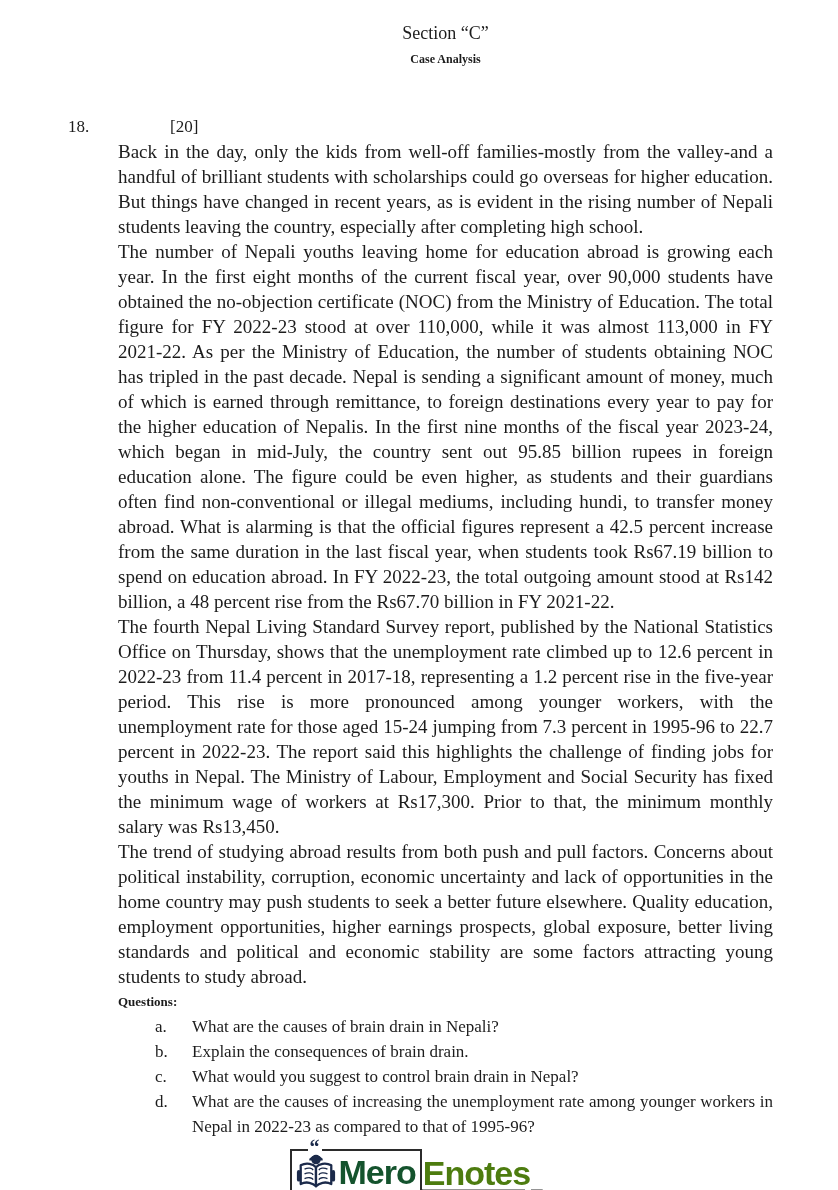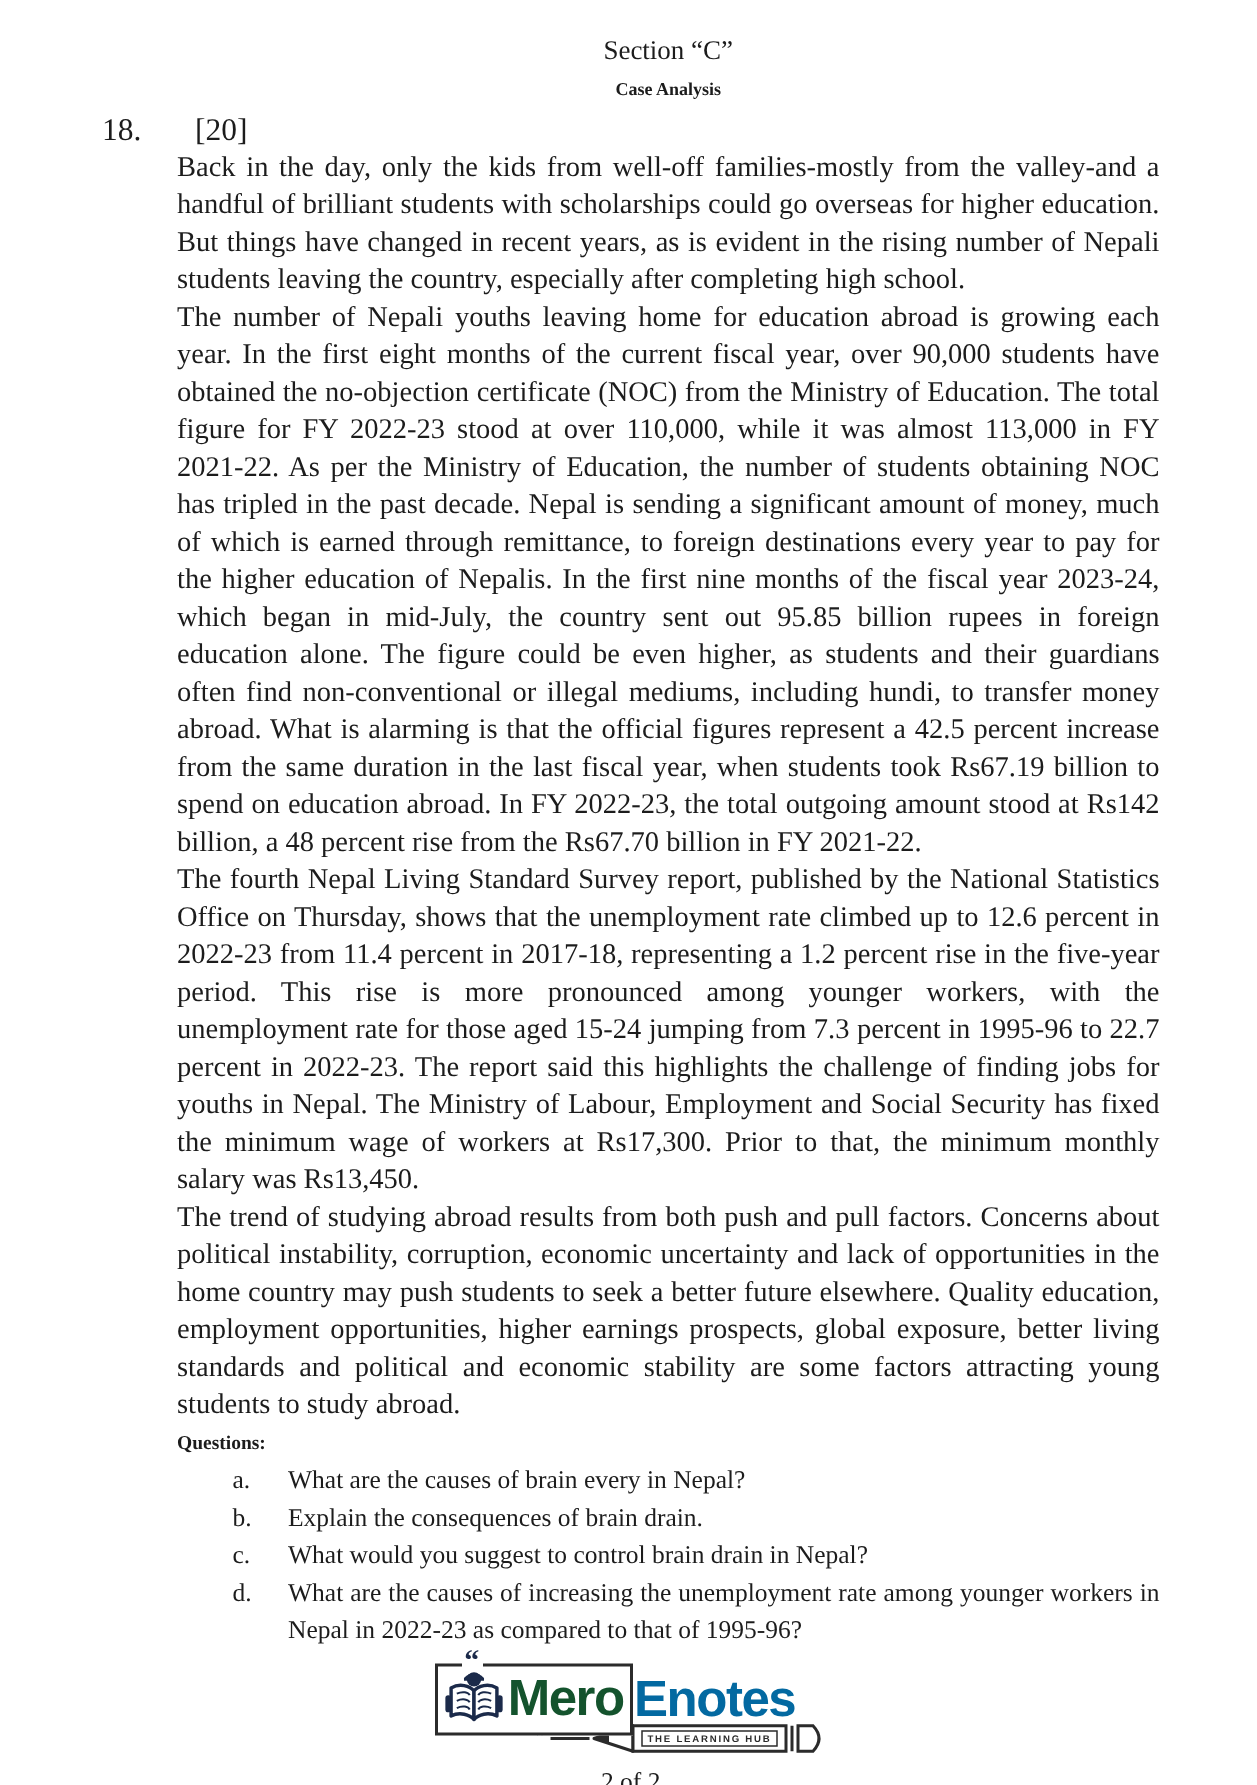--- a/index.html
+++ b/index.html
@@ -26,35 +26,37 @@
   .section-subtitle {
     font-size: 12px;
     font-weight: 700;
     line-height: 26px;
   }
   .question-block { margin-top: 2px; }
   .instruction-row {
     display: flex;
     align-items: baseline;
     line-height: 25px;
-    font-size: 21px;
+    font-size: 17px;
+    gap: 40px;
   }
   .q-number {
     width: 50px;
     flex: 0 0 50px;
     font-style: normal;
   }
   .q-instruction {
     flex: 1;
     font-style: italic;
     font-weight: 700;
   }
   .q-marks {
     flex: 0 0 auto;
     padding-left: 12px;
+    margin-top: 40px;
   }
   .case-body { margin-left: 50px; }
   .case-body p {
     font-size: 19px;
     line-height: 25px;
     text-align: justify;
   }
   .questions-label {
     font-size: 13px;
     line-height: 25px;
@@ -167,21 +169,21 @@
       <div id="paragraphs">
           <p>Back in the day, only the kids from well-off families-mostly from the valley-and a handful of brilliant students with scholarships could go overseas for higher education. But things have changed in recent years, as is evident in the rising number of Nepali students leaving the country, especially after completing high school.</p>
           <p>The number of Nepali youths leaving home for education abroad is growing each year. In the first eight months of the current fiscal year, over 90,000 students have obtained the no-objection certificate (NOC) from the Ministry of Education. The total figure for FY 2022-23 stood at over 110,000, while it was almost 113,000 in FY 2021-22. As per the Ministry of Education, the number of students obtaining NOC has tripled in the past decade. Nepal is sending a significant amount of money, much of which is earned through remittance, to foreign destinations every year to pay for the higher education of Nepalis. In the first nine months of the fiscal year 2023-24, which began in mid-July, the country sent out 95.85 billion rupees in foreign education alone. The figure could be even higher, as students and their guardians often find non-conventional or illegal mediums, including hundi, to transfer money abroad. What is alarming is that the official figures represent a 42.5 percent increase from the same duration in the last fiscal year, when students took Rs67.19 billion to spend on education abroad. In FY 2022-23, the total outgoing amount stood at Rs142 billion, a 48 percent rise from the Rs67.70 billion in FY 2021-22.</p>
           <p>The fourth Nepal Living Standard Survey report, published by the National Statistics Office on Thursday, shows that the unemployment rate climbed up to 12.6 percent in 2022-23 from 11.4 percent in 2017-18, representing a 1.2 percent rise in the five-year period. This rise is more pronounced among younger workers, with the unemployment rate for those aged 15-24 jumping from 7.3 percent in 1995-96 to 22.7 percent in 2022-23. The report said this highlights the challenge of finding jobs for youths in Nepal. The Ministry of Labour, Employment and Social Security has fixed the minimum wage of workers at Rs17,300. Prior to that, the minimum monthly salary was Rs13,450.</p>
           <p>The trend of studying abroad results from both push and pull factors. Concerns about political instability, corruption, economic uncertainty and lack of opportunities in the home country may push students to seek a better future elsewhere. Quality education, employment opportunities, higher earnings prospects, global exposure, better living standards and political and economic stability are some factors attracting young students to study abroad.</p>
         </div>
       <div class="questions-label">Questions:</div>
       <div class="sub-questions" id="sub-questions">
           <div class="sub-q-row">
             <span class="sub-q-label">a.</span>
-            <span class="sub-q-text">What are the causes of brain every in Nepal?</span>
+            <span class="sub-q-text">What are the causes of brain drain in Nepali?</span>
           </div>
           <div class="sub-q-row">
             <span class="sub-q-label">b.</span>
             <span class="sub-q-text">Explain the consequences of brain drain.</span>
           </div>
           <div class="sub-q-row">
             <span class="sub-q-label">c.</span>
             <span class="sub-q-text">What would you suggest to control brain drain in Nepal?</span>
           </div>
           <div class="sub-q-row">
@@ -202,21 +204,21 @@
             <path d="M15 8 Q22 1 29 8 L29 10 L15 10 Z" fill="#1b2a4a"></path>
             <path d="M6 15 C12 11.5, 19 13.5, 22 17 L22 37 C19 33.5, 12 31.5, 6 34.5 Z" fill="#ffffff" stroke="#1b2a4a" stroke-width="2.4" stroke-linejoin="round"></path>
             <path d="M38 15 C32 11.5, 25 13.5, 22 17 L22 37 C25 33.5, 32 31.5, 38 34.5 Z" fill="#ffffff" stroke="#1b2a4a" stroke-width="2.4" stroke-linejoin="round"></path>
             <path d="M10 19 C14 17, 18 18, 19 20 M10 24 C14 22, 18 23, 19 25 M10 29 C14 27, 18 28, 19 30" fill="none" stroke="#1b2a4a" stroke-width="1.4"></path>
             <path d="M34 19 C30 17, 26 18, 25 20 M34 24 C30 22, 26 23, 25 25 M34 29 C30 27, 26 28, 25 30" fill="none" stroke="#1b2a4a" stroke-width="1.4"></path>
             <rect x="2" y="20" width="4" height="12" rx="2" fill="#1b2a4a"></rect>
             <rect x="38" y="20" width="4" height="12" rx="2" fill="#1b2a4a"></rect>
           </svg>
           <span class="logo-mero" style="color: #14532d;">Mero</span>
         </div>
-        <span class="logo-enotes" style="color: #0369a1;">Enotes</span>
+        <span class="logo-enotes" style="color: #4d7c0f;">Enotes</span>
       </div>
       <div class="logo-pencil-row">
         <span class="logo-quote-close">”</span>
         <span class="pencil-line"></span>
         <svg width="158" height="22" viewBox="0 0 158 22">
           <path d="M2 11 L28 2.5 L28 19.5 Z" fill="#ffffff" stroke="#2b2b2b" stroke-width="2" stroke-linejoin="round"></path>
           <path d="M2 11 L12 7.8 L12 14.2 Z" fill="#2b2b2b"></path>
           <rect x="28" y="2.5" width="102" height="17" fill="#ffffff" stroke="#2b2b2b" stroke-width="2"></rect>
           <rect x="34" y="6" width="90" height="10" fill="none" stroke="#2b2b2b" stroke-width="1"></rect>
           <text x="79" y="13.6" text-anchor="middle" font-family="Liberation Sans, sans-serif" font-size="6.4" font-weight="700" letter-spacing="1.2" fill="#2b2b2b">THE LEARNING HUB</text>

